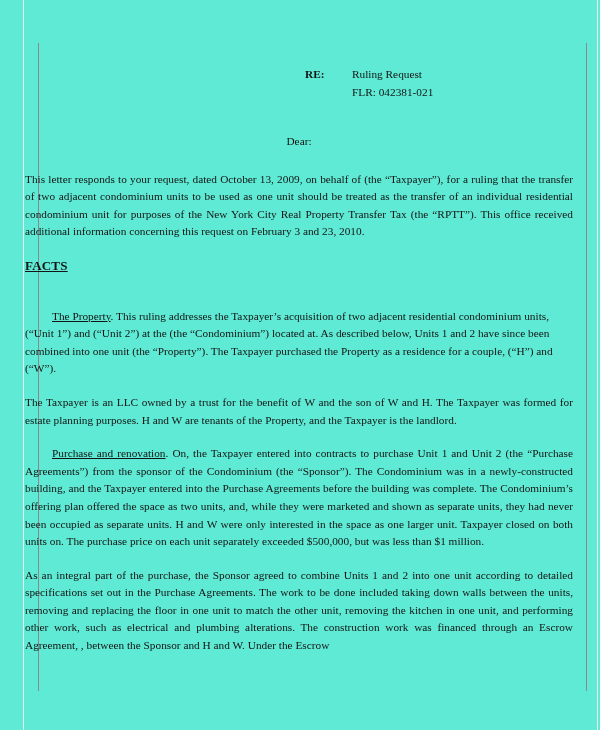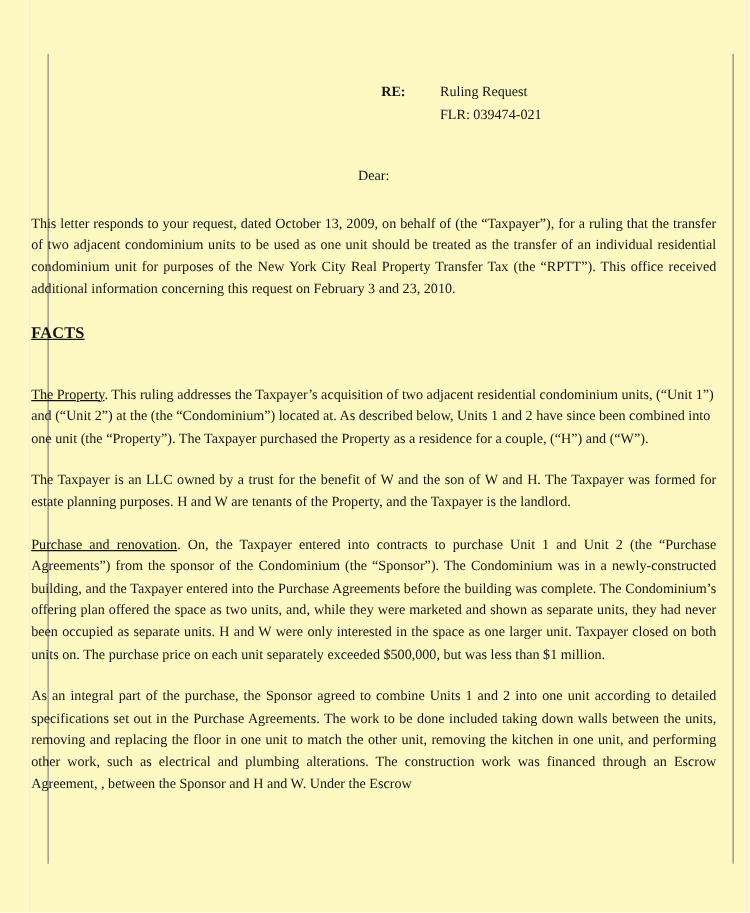--- a/index.html
+++ b/index.html
@@ -11,21 +11,21 @@
     width: 600px;
     height: 730px;
     overflow: hidden;
     font-family: "Liberation Serif", "DejaVu Serif", serif;
     color: #141414;
   }
   .page {
     position: relative;
     width: 600px;
     height: 730px;
-    background: #fef9c3;
+    background: #5eead4;
     overflow: hidden;
   }
   
   .edge-rule {
     position: absolute;
     top: 43px;
     width: 1px;
     height: 648px;
     background: #8a8a8a;
   }
@@ -86,40 +86,40 @@
   h2.section-heading {
     margin: 0 0 33px 0;
     font-size: 13px;
     line-height: 17.6px;
     font-weight: bold;
     text-decoration: underline;
     letter-spacing: 0.2px;
   }
   
   p.para.clipped { margin-bottom: 0; }
-  .lead-in { white-space: nowrap; }
+  .lead-in { white-space: nowrap; padding-left: 27px; }
 </style>
 </head>
 <body>
 
 <div class="page">
 
   <div class="edge-rule-soft left"></div>
   <div class="edge-rule-soft right"></div>
   <div class="edge-rule left"></div>
   <div class="edge-rule right"></div>
 
   <div class="content">
 
     <div class="re-block">
       <div class="re-row">
         <span class="re-label">RE:</span><span class="re-value">Ruling Request</span>
       </div>
       <div class="re-row cont">
-        <span class="re-label">RE:</span><span class="re-value">FLR: 039474-021</span>
+        <span class="re-label">RE:</span><span class="re-value">FLR: 042381-021</span>
       </div>
     </div>
 
     <div class="body-text">
 
       <p class="salutation">Dear:</p>
 
       <p class="para">This letter responds to your request, dated October 13, 2009, on behalf of (the “Taxpayer”), for a ruling that the transfer of two adjacent condominium units to be used as one unit should be treated as the transfer of an individual residential condominium unit for purposes of the New York City Real Property Transfer Tax (the “RPTT”).  This office received additional information concerning this request on February 3 and 23, 2010.</p>
 
       <h2 class="section-heading">FACTS</h2>

